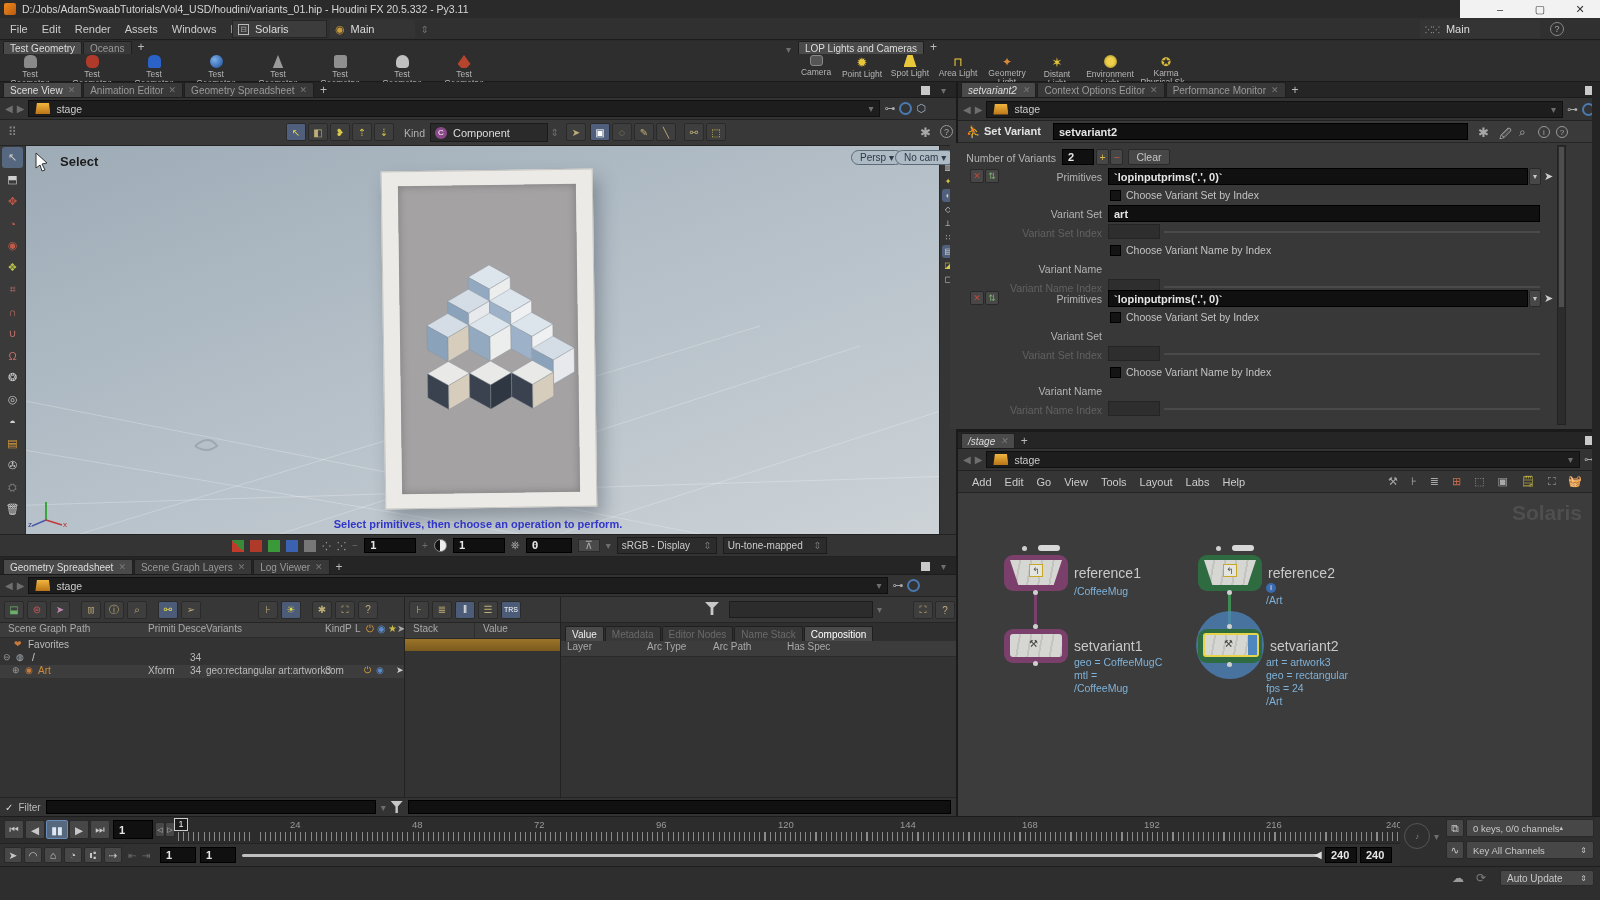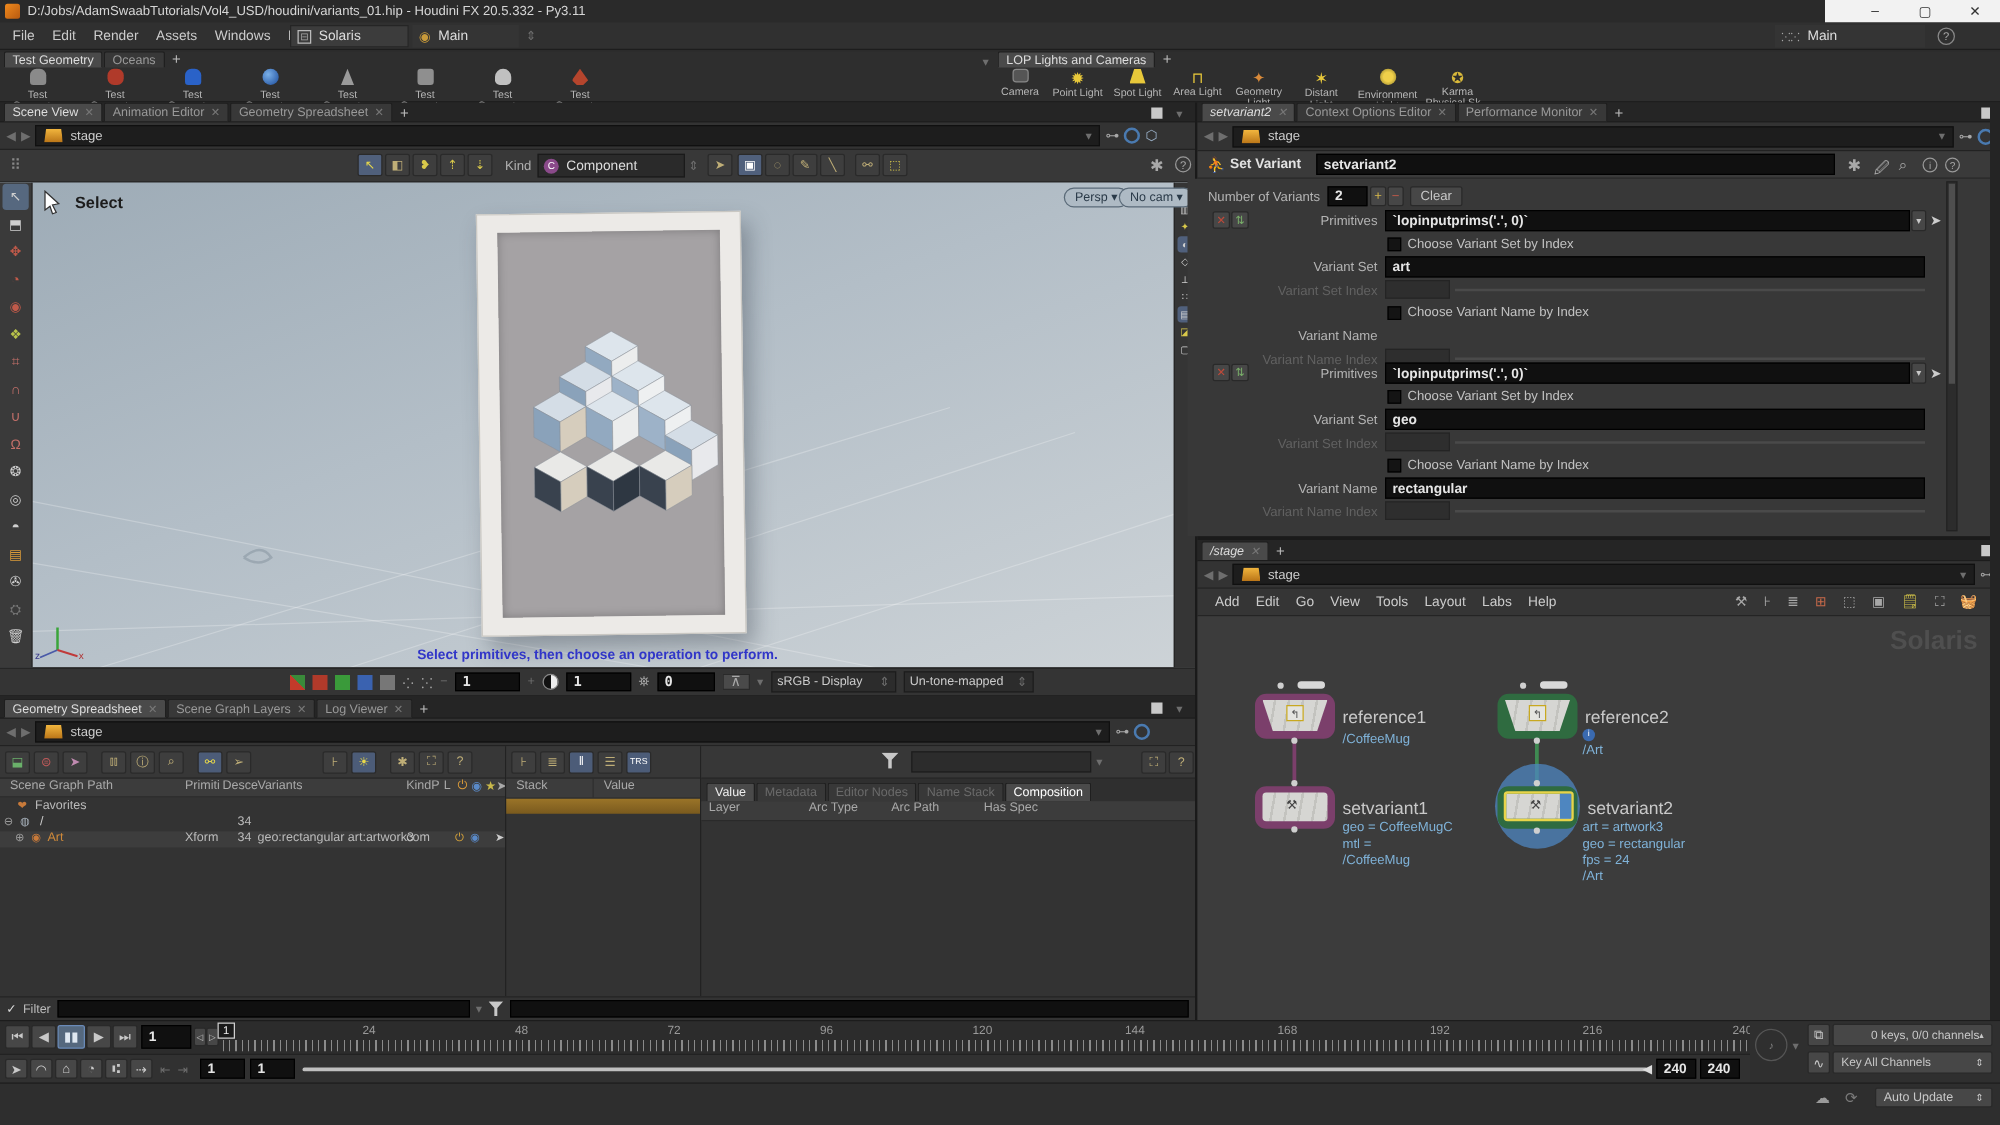--- a/index.html
+++ b/index.html
@@ -548,32 +548,26 @@
     <span class="btn abs" style="left:35px;top:148px;width:14px;height:14px;color:#7ab06a;font-size:9px">⇅</span>
     <span class="pl" style="left:40px;top:150px;width:112px">Primitives</span>
     <div class="field abs" style="left:158px;top:147px;width:420px;height:17px">
         <span>`lopinputprims('.', 0)`</span>
       </div>
     <span class="btn abs" style="left:579px;top:147px;width:12px;height:17px;font-size:8px">▾</span>
     <span class="ico abs" style="left:594px;top:149px;color:#ccc">➤</span>
     <span class="cb abs" style="left:160px;top:169px"></span>
     <span class="abs" style="left:176px;top:168px;color:#c2c2c2;font-size:10.5px">Choose Variant Set by Index</span>
     <span class="pl" style="left:40px;top:187px;width:112px">Variant Set</span>
-    <div class="field abs" style="left:158px;top:184px;width:432px;height:17px">
-        <span>geo</span>
-      </div>
     <span class="pl dim" style="left:40px;top:206px;width:112px">Variant Set Index</span>
     <div class="field dim abs" style="left:158px;top:203px;width:52px;height:15px"></div>
     <div class="slider" style="left:214px;top:210px;width:376px;background:#4a4a4a"></div>
     <span class="cb abs" style="left:160px;top:224px"></span>
     <span class="abs" style="left:176px;top:223px;color:#c2c2c2;font-size:10.5px">Choose Variant Name by Index</span>
     <span class="pl" style="left:40px;top:242px;width:112px">Variant Name</span>
-    <div class="field abs" style="left:158px;top:239px;width:432px;height:17px">
-        <span>rectangular</span>
-      </div>
     <span class="pl dim" style="left:40px;top:261px;width:112px">Variant Name Index</span>
     <div class="field dim abs" style="left:158px;top:258px;width:52px;height:15px"></div>
     <div class="slider" style="left:214px;top:265px;width:376px;background:#4a4a4a"></div>
   </div>
 
   <div class="abs" style="left:958px;top:429px;width:642px;height:3px;background:#1a1a1a"></div>
   <div class="tabrow abs" style="left:958px;top:432px;width:642px;height:17px">
     <span class="tab on" style="font-style:italic">
         <span>/stage</span>
         <span class="tx">✕</span>
@@ -715,21 +709,21 @@
       </div>
     <div class="field abs" style="left:1360px;top:3px;width:32px;height:16px">
         <span>240</span>
       </div>
   </div>
 
   <div class="abs" style="left:1400px;top:817px;width:200px;height:49px;background:#2f2f2f">
     <span class="ico abs" style="left:4px;top:6px;width:26px;height:26px;border:1px solid #555;border-radius:50%;color:#888;font-size:8px">♪</span>
     <span class="arr abs" style="left:34px;top:14px">▾</span>
     <span class="btn abs" style="left:46px;top:2px;width:18px;height:18px">⧉</span>
-    <div class="btn abs" style="left:66px;top:2px;width:128px;height:18px;justify-content:flex-end;padding:0 6px;font-size:9.5px">
+    <div class="btn abs" style="left:66px;top:2px;width:128px;height:18px;justify-content:flex-start;padding:0 6px;font-size:9.5px">
         <span>0 keys, 0/0 channels</span>
         <span style="font-size:7px">▴</span>
       </div>
     <span class="btn abs" style="left:46px;top:24px;width:18px;height:18px">∿</span>
     <div class="btn abs" style="left:66px;top:24px;width:128px;height:18px;justify-content:space-between;padding:0 6px;font-size:9.5px">
         <span>Key All Channels</span>
         <span style="font-size:8px">⇕</span>
       </div>
   </div>
 

